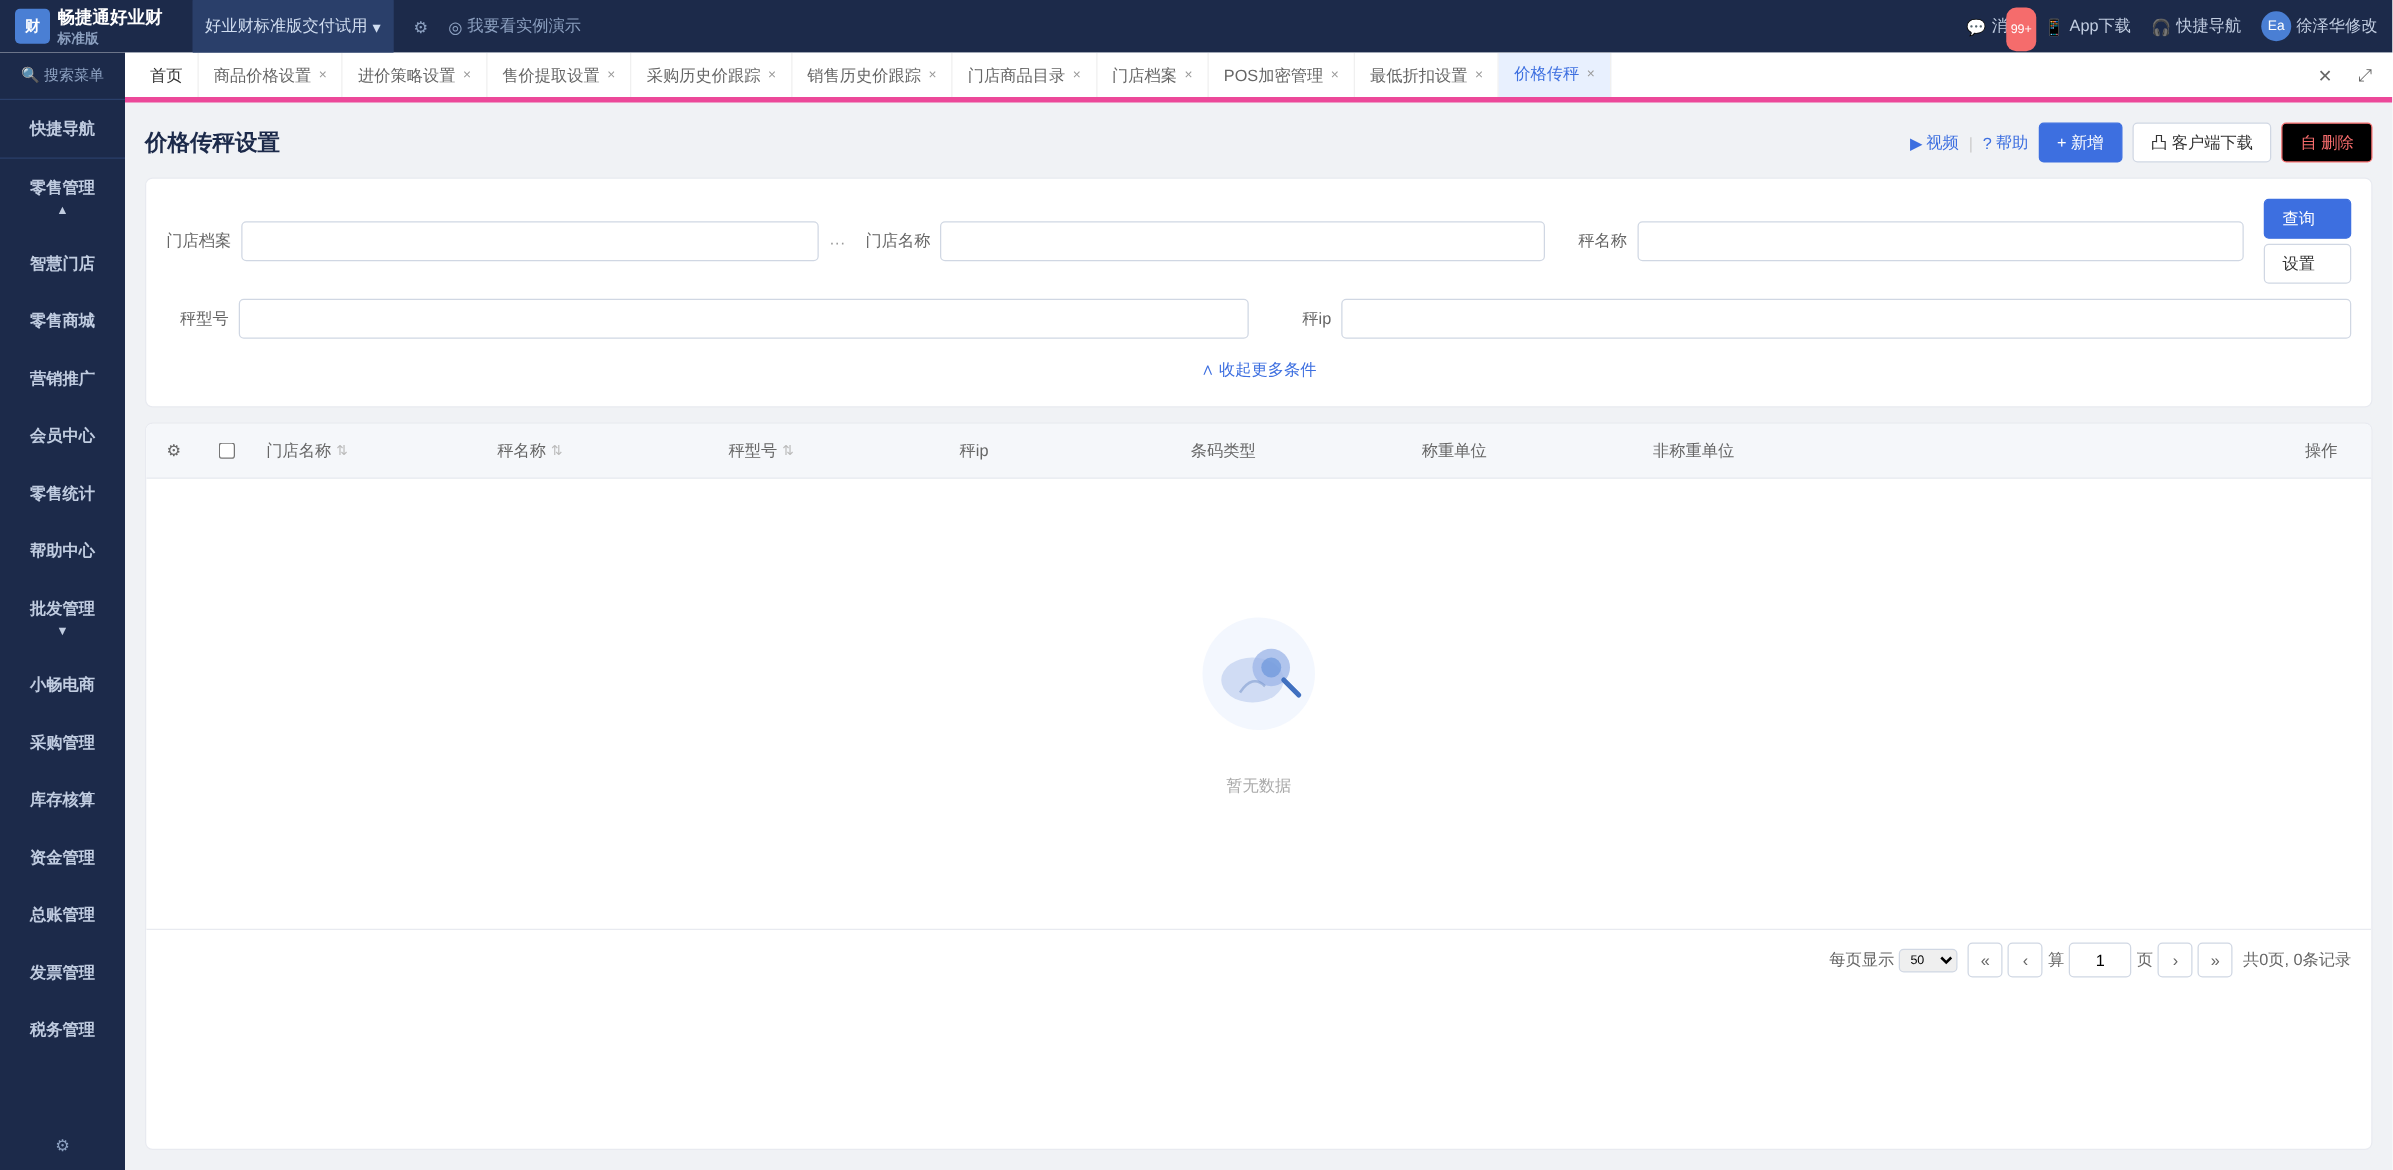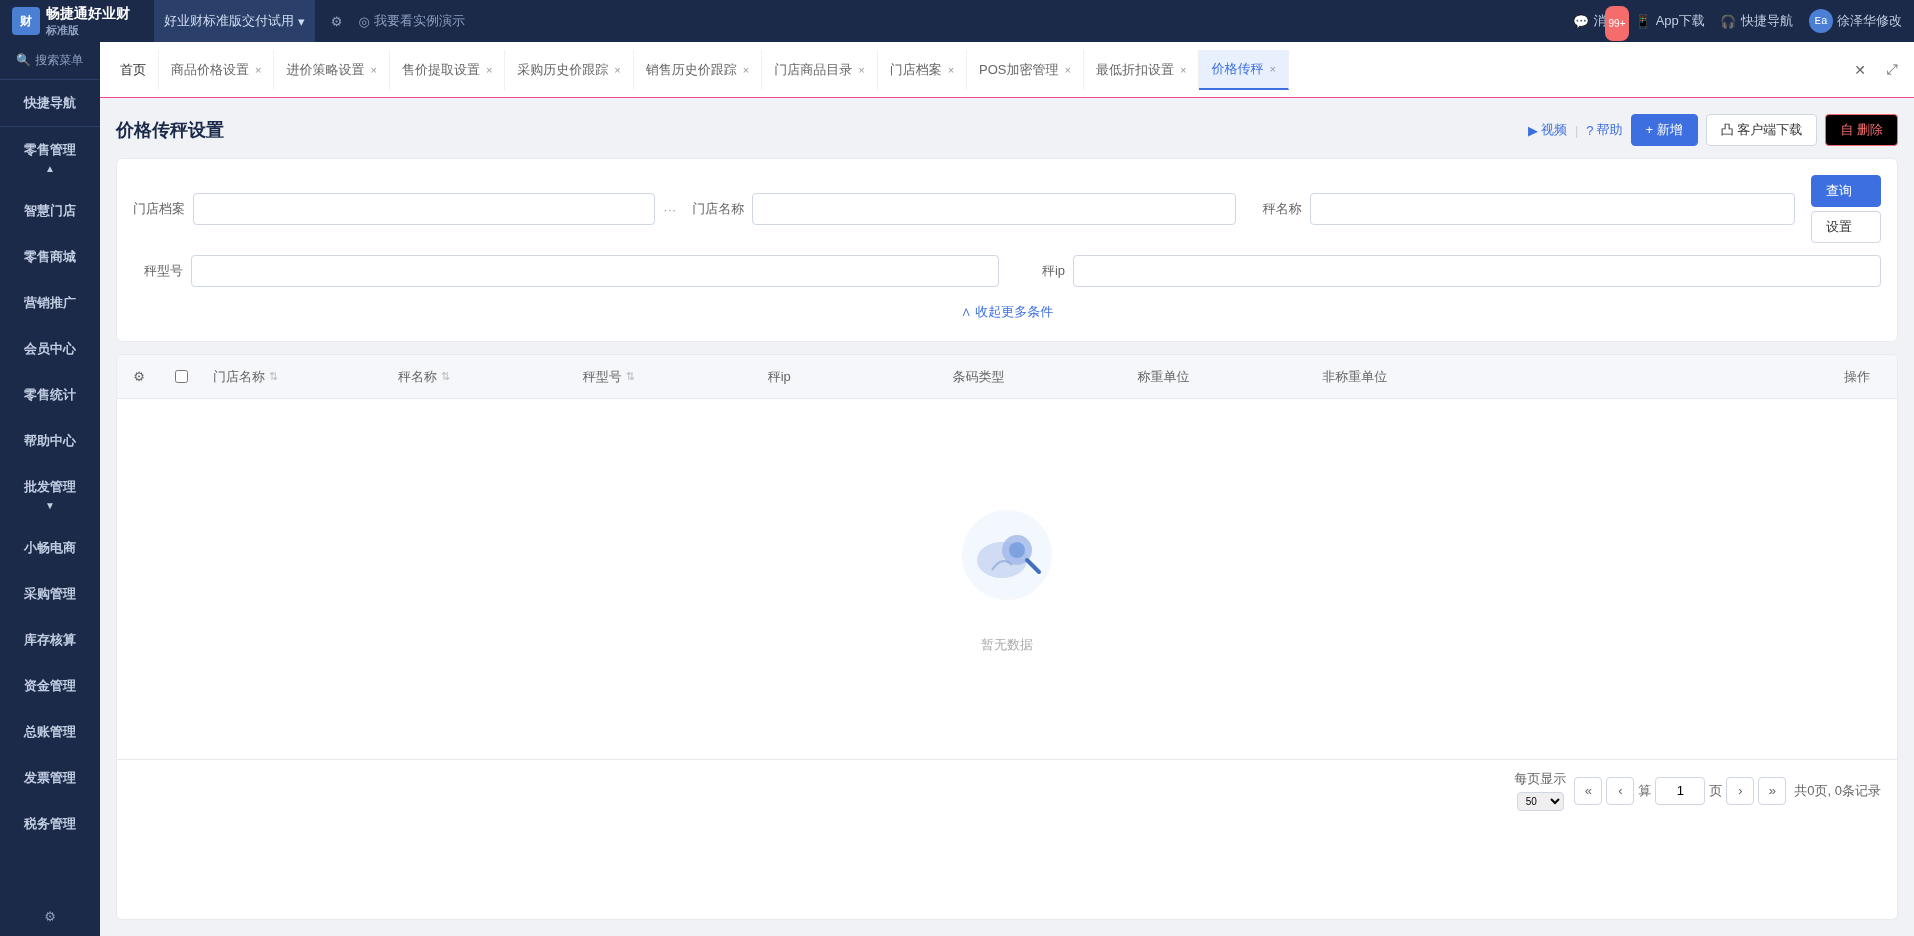--- a/index.html
+++ b/index.html
@@ -14,39 +14,39 @@
     .app-logo { display: flex; align-items: center; gap: 6px; font-size: 14px; font-weight: bold; color: #fff; }
     .logo-icon { width: 28px; height: 28px; background: #4a7fd4; border-radius: 4px; display: flex; align-items: center; justify-content: center; font-size: 12px; color: #fff; }
     .app-version { font-size: 11px; color: #8ca0c0; }
     .env-selector { display: flex; align-items: center; gap: 4px; background: #2a3f6a; border-radius: 4px; padding: 15px 10px; font-size: 13px; color: #d0ddf0; cursor: pointer; margin-left: 16px; }
     .settings-icon-btn { width: 28px; height: 28px; display: flex; align-items: center; justify-content: center; color: #8ca0c0; cursor: pointer; }
     .demo-link { display: flex; align-items: center; gap: 4px; color: #8ca0c0; font-size: 13px; cursor: pointer; }
     .top-bar-right { display: flex; align-items: center; gap: 16px; }
     .top-btn { display: flex; align-items: center; gap: 4px; color: #c0cce0; font-size: 13px; cursor: pointer; position: relative; }
     .badge { background: #f56c6c; color: #fff; font-size: 10px; padding: 12px 4px; border-radius: 8px; position: absolute; top: -6px; right: -10px; }
     .user-info { display: flex; align-items: center; gap: 4px; color: #c0cce0; font-size: 13px; cursor: pointer; }
-    .user-avatar { width: 24px; height: 24px; background: #4a7fd4; border-radius: 50%; display: flex; align-items: center; justify-content: center; font-size: 11px; color: #fff; font-family: Liberation Mono, monospace; }
+    .user-avatar { width: 24px; height: 24px; background: #4a7fd4; border-radius: 50%; display: flex; align-items: center; justify-content: center; font-size: 11px; color: #fff; }
 
     
     .main-area { display: flex; flex: 1; overflow: hidden; }
 
     
     .sidebar { width: 100px; background: #1c2a4a; color: #c0cce0; display: flex; flex-direction: column; flex-shrink: 0; overflow-y: auto; }
     .sidebar-search { padding: 10px 8px; font-size: 12px; color: #8ca0c0; cursor: pointer; text-align: center; border-bottom: 1px solid #2a3f6a; }
     .sidebar-item { padding: 14px 8px; text-align: left; cursor: pointer; font-size: 13px; display: flex; flex-direction: column; align-items: center; gap: 4px; font-weight: bold; }
     .sidebar-item.has-sub { justify-content: center; }
     .sidebar-item .arrow { font-size: 10px; }
     .sidebar-item.quick-nav { border-bottom: 1px solid #2a3f6a; }
     .sidebar-settings { margin-top: auto; padding: 12px; text-align: center; color: #8ca0c0; cursor: pointer; }
 
     
     .content-area { flex: 1; display: flex; flex-direction: column; overflow: hidden; background: #f0f2f5; }
 
     
-    .tab-bar { display: flex; align-items: center; background: #fff; border-bottom: 1px solid #ec4899; flex-shrink: 0; height: 56px; padding: 0 8px; overflow-x: auto; white-space: nowrap; }
+    .tab-bar { display: flex; align-items: center; background: #fff; border-bottom: 5px solid #ec4899; flex-shrink: 0; height: 40px; padding: 0 8px; overflow-x: auto; white-space: nowrap; }
     .tab-item { display: inline-flex; align-items: center; padding: 0 12px; height: 40px; font-size: 13px; cursor: pointer; color: #666; border-right: 1px solid #f0f0f0; gap: 6px; flex-shrink: 0; }
     .tab-item.home { font-weight: 500; color: #333; }
     .tab-item.active { background: #e8f0fe; color: #3d6fe0; border-bottom: 2px solid #3d6fe0; }
     .tab-close { font-size: 11px; color: #999; cursor: pointer; }
     .tab-bar-actions { margin-left: auto; display: flex; align-items: center; gap: 4px; }
     .tab-action-btn { width: 28px; height: 28px; display: flex; align-items: center; justify-content: center; cursor: pointer; color: #666; font-size: 14px; }
 
     
     .page-content { flex: 1; padding: 16px; overflow-y: auto; display: flex; flex-direction: column; gap: 12px; }
 
@@ -82,21 +82,21 @@
     .th.checkbox-col { flex: 0 0 40px; justify-content: center; }
     .th.settings-col { flex: 0 0 44px; justify-content: center; }
     .th.op-col { flex: 0 0 80px; justify-content: center; }
     .sort-icon { color: #bbb; font-size: 11px; }
     .table-body { min-height: 360px; display: flex; flex-direction: column; align-items: center; justify-content: center; }
     .empty-state { display: flex; flex-direction: column; align-items: center; gap: 12px; color: #aaa; }
     .empty-icon { font-size: 80px; }
 
     
     .pagination { display: flex; align-items: center; justify-content: flex-end; padding: 10px 16px; background: #fff; border-top: 1px solid #e8eaf0; gap: 8px; font-size: 13px; color: #666; }
-    .page-size-select { display: flex; align-items: center; gap: 4px; flex-direction: column; }
+    .page-size-select { display: flex; align-items: center; gap: 4px; }
     .page-size-select select { border: 1px solid #d0d7e3; border-radius: 4px; padding: 2px 4px; font-size: 10px; }
     .page-nav { display: flex; align-items: center; gap: 4px; }
     .page-btn { width: 28px; height: 28px; display: flex; align-items: center; justify-content: center; border: 1px solid #d0d7e3; border-radius: 4px; cursor: pointer; color: #666; background: #fff; }
     .page-input { width: 50px; height: 28px; border: 1px solid #d0d7e3; border-radius: 4px; text-align: center; font-size: 13px; }
     .page-info { color: #666; }
 
     
     ::-webkit-scrollbar { width: 6px; height: 6px; }
     ::-webkit-scrollbar-thumb { background: #c0c8d8; border-radius: 3px; }
     ::-webkit-scrollbar-track { background: transparent; }

